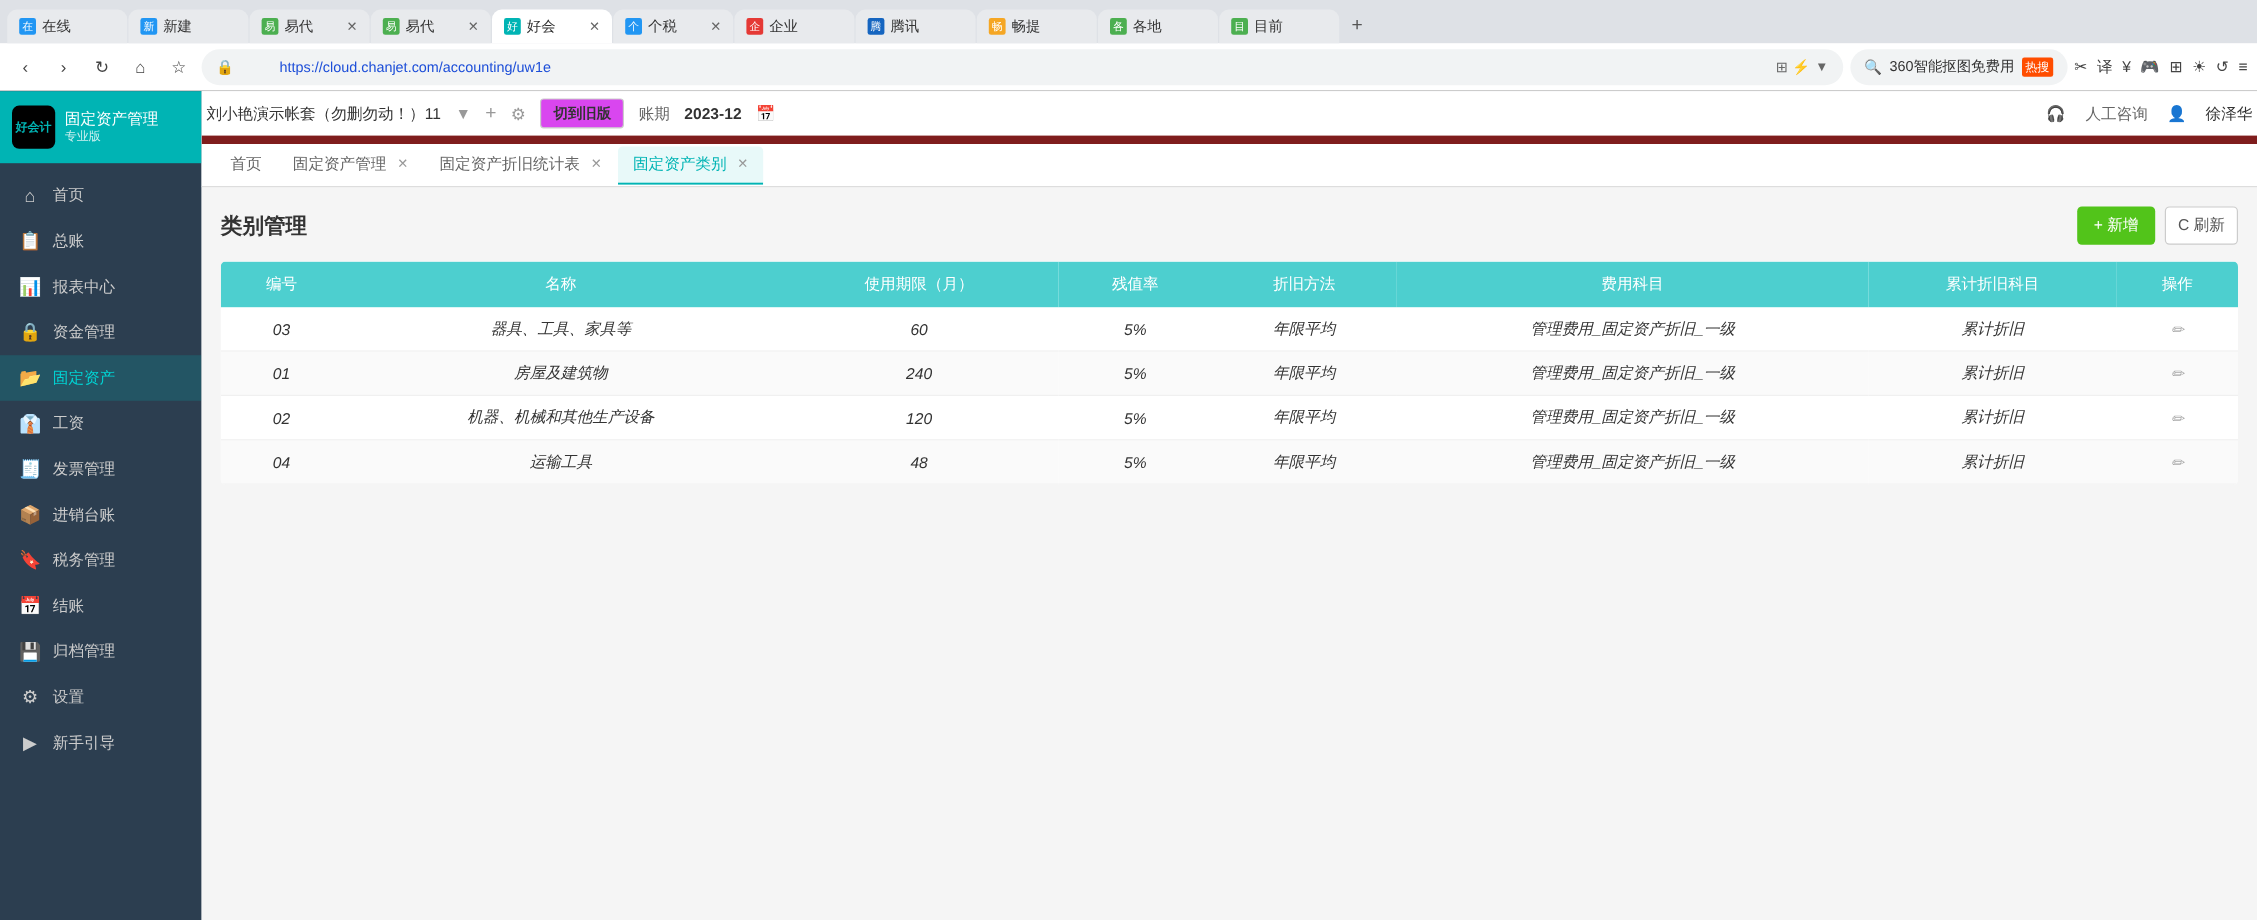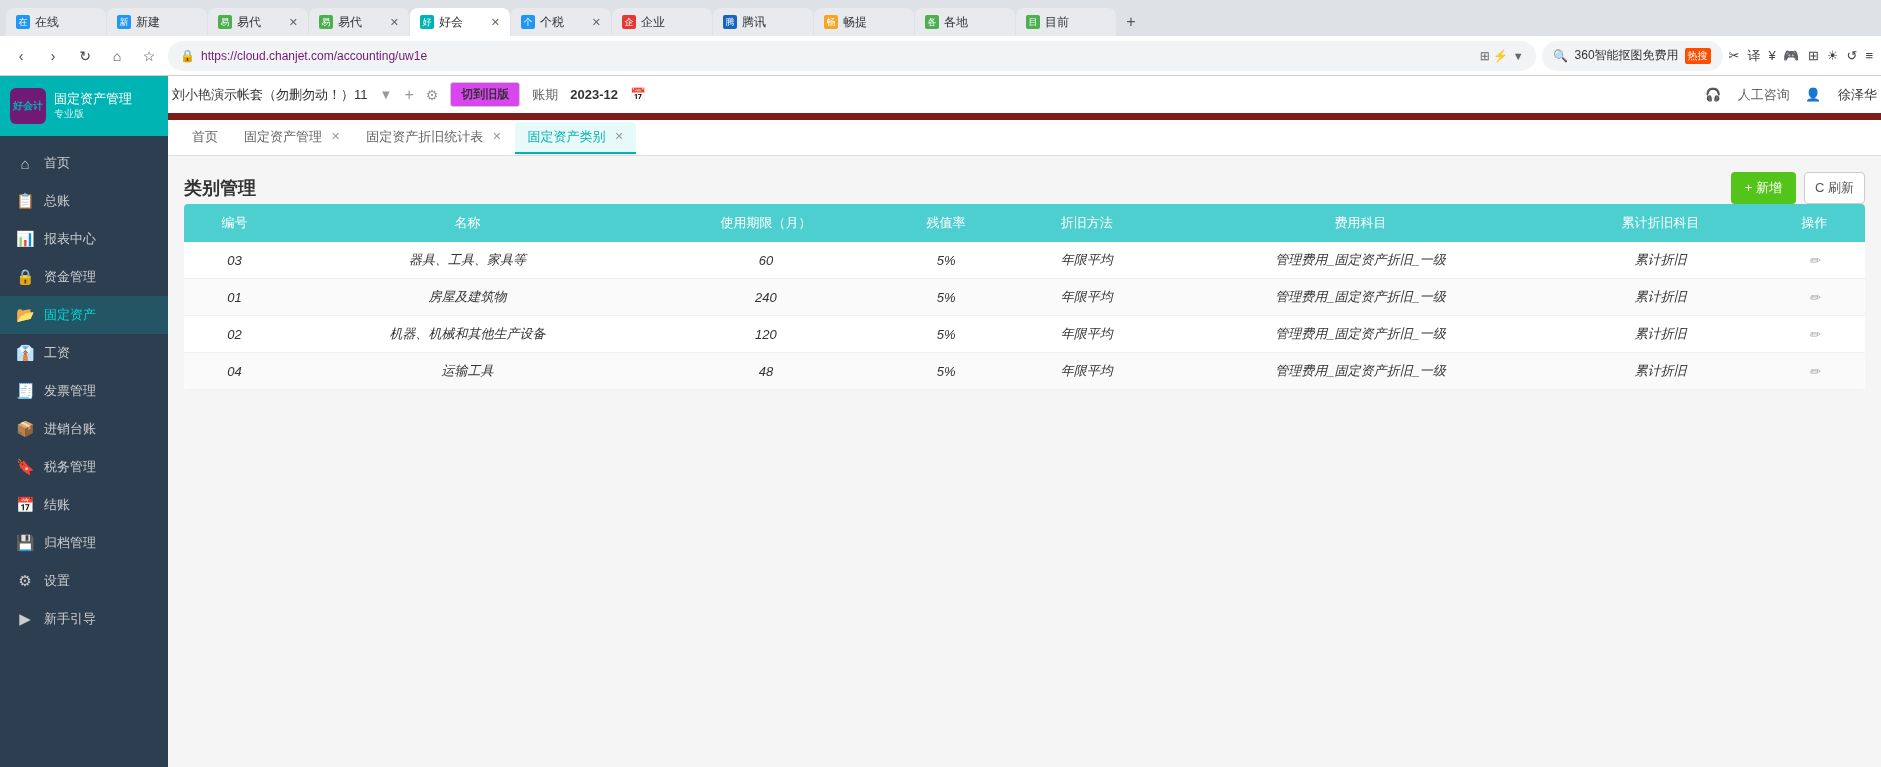--- a/index.html
+++ b/index.html
@@ -11,34 +11,34 @@
     .browser-tab { display: flex; align-items: center; padding: 0 10px; height: 28px; background: #e8eaed; border-radius: 8px 8px 0 0; font-size: 12px; color: #333; gap: 5px; min-width: 100px; max-width: 140px; cursor: pointer; position: relative; }
     .browser-tab.active { background: #fff; }
     .browser-tab .tab-favicon { width: 14px; height: 14px; border-radius: 2px; flex-shrink: 0; }
     .browser-tab .tab-title { overflow: hidden; text-overflow: ellipsis; white-space: nowrap; flex: 1; font-size: 12px; }
     .browser-tab .tab-close { font-size: 11px; color: #666; flex-shrink: 0; cursor: pointer; }
     .tab-add { width: 28px; height: 28px; display: flex; align-items: center; justify-content: center; cursor: pointer; color: #555; font-size: 16px; }
 
     .address-bar-row { display: flex; align-items: center; padding: 4px 8px; background: #fff; height: 40px; gap: 6px; border-bottom: 1px solid #ccc; }
     .nav-btn { width: 26px; height: 26px; display: flex; align-items: center; justify-content: center; cursor: pointer; color: #444; font-size: 14px; border-radius: 50%; }
     .address-box { flex: 1; display: flex; align-items: center; background: #f1f3f4; border-radius: 20px; padding: 4px 12px; gap: 6px; height: 30px; }
-    .address-url { font-size: 12px; color: #701a75; flex: 1; }
+    .address-url { font-size: 12px; color: #1d4ed8; flex: 1; margin-left: 32px; }
     .address-icons { display: flex; gap: 4px; align-items: center; }
     .search-box { display: flex; align-items: center; background: #f1f3f4; border-radius: 20px; padding: 4px 12px; gap: 6px; min-width: 180px; height: 30px; }
     .search-text { font-size: 12px; color: #333; }
     .hot-tag { background: #ff4d00; color: white; font-size: 10px; padding: 1px 3px; border-radius: 2px; }
     .toolbar-right { display: flex; gap: 8px; align-items: center; color: #444; font-size: 13px; }
 
     
     .app-layout { display: flex; height: calc(767px - 76px); }
 
     
     .sidebar { width: 168px; background: #2c3e50; display: flex; flex-direction: column; flex-shrink: 0; }
     .sidebar-logo { background: #00b4b4; padding: 10px; display: flex; align-items: center; gap: 8px; height: 60px; }
-    .logo-icon { width: 36px; height: 36px; background: #701a75; border-radius: 6px; display: flex; align-items: center; justify-content: center; font-size: 10px; font-weight: bold; color: #00b4b4; }
+    .logo-icon { width: 36px; height: 36px; background: #000000; border-radius: 6px; display: flex; align-items: center; justify-content: center; font-size: 10px; font-weight: bold; color: #00b4b4; }
     .logo-text { color: white; font-size: 13px; line-height: 1.3; }
     .logo-sub { font-size: 10px; color: rgba(255,255,255,0.8); }
 
     .sidebar-menu { flex: 1; overflow-y: auto; padding: 8px 0; }
     .sidebar-item { display: flex; align-items: center; gap: 10px; padding: 10px 16px; cursor: pointer; color: #ccc; font-size: 13px; }
     .sidebar-item.active { background: rgba(0,180,180,0.2); color: #00d4d4; }
     .sidebar-icon { font-size: 15px; width: 18px; text-align: center; }
 
     
     .main-content { flex: 1; display: flex; flex-direction: column; background: #f5f5f5; overflow: hidden; }
@@ -55,21 +55,21 @@
 
     
     .page-tabs { background: #fff; border-bottom: 1px solid #ddd; padding: 0 12px; display: flex; align-items: center; height: 36px; gap: 2px; }
     .page-tab { display: flex; align-items: center; padding: 6px 12px; font-size: 13px; color: #666; cursor: pointer; border-bottom: 2px solid transparent; gap: 5px; }
     .page-tab.active { color: #00b4b4; border-bottom: 2px solid #00b4b4; background: #e8f9f9; border-radius: 4px 4px 0 0; }
     .page-tab .tab-x { font-size: 11px; color: #999; cursor: pointer; }
     .tab-close-icon { margin-left: 4px; }
 
     
     .content-area { flex: 1; padding: 16px; overflow: auto; }
-    .page-title-row { display: flex; align-items: center; justify-content: space-between; }
+    .page-title-row { display: flex; align-items: center; justify-content: space-between; margin-bottom: 14px; }
     .page-title { font-size: 18px; font-weight: bold; color: #333; }
     .actions-row { display: flex; gap: 8px; }
     .btn-add { background: #52c41a; color: white; border: none; padding: 6px 14px; border-radius: 4px; cursor: pointer; font-size: 13px; display: flex; align-items: center; gap: 4px; }
     .btn-refresh { background: white; color: #555; border: 1px solid #ccc; padding: 6px 10px; border-radius: 4px; cursor: pointer; font-size: 13px; display: flex; align-items: center; gap: 4px; }
 
     
     .data-table { width: 100%; border-collapse: collapse; background: white; border-radius: 4px; overflow: hidden; }
     .data-table thead tr { background: #4dcfcf; color: white; }
     .data-table thead th { padding: 10px 12px; font-weight: normal; font-size: 13px; text-align: center; white-space: nowrap; }
     .data-table tbody tr { border-bottom: 1px solid #f0f0f0; }

